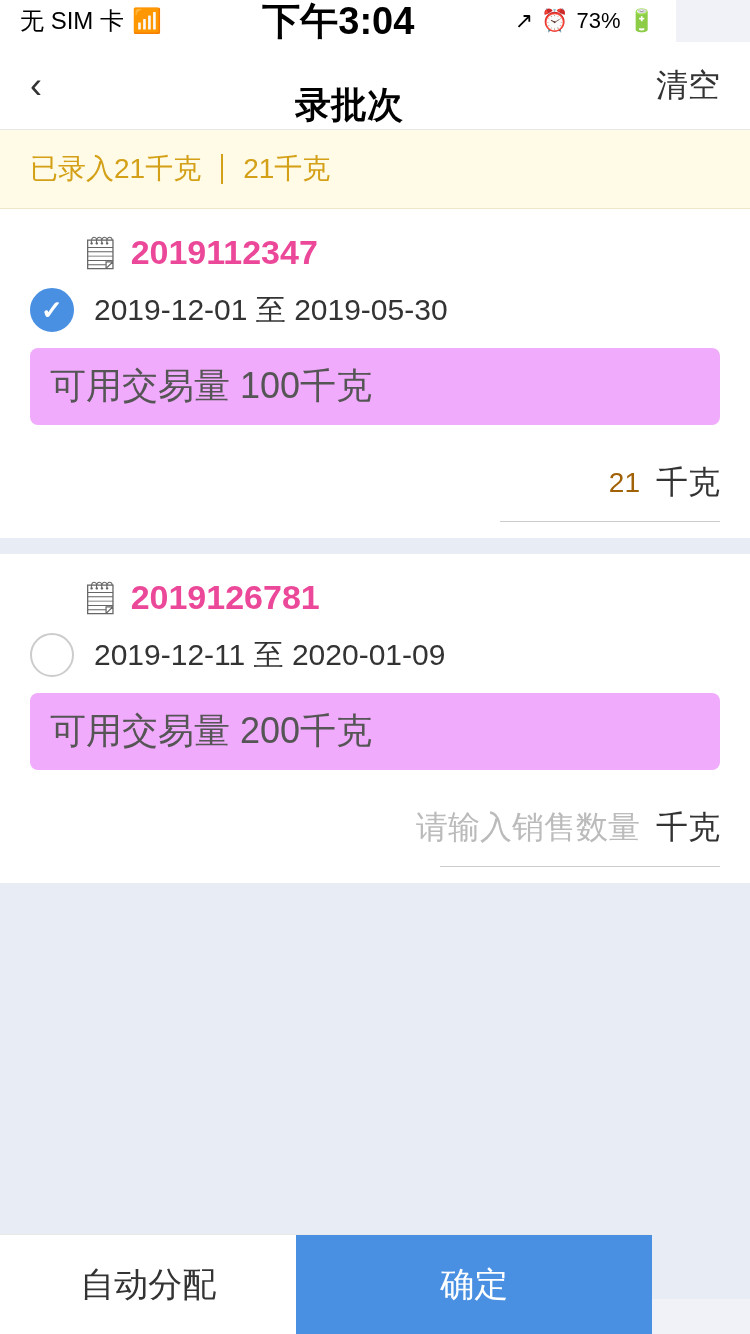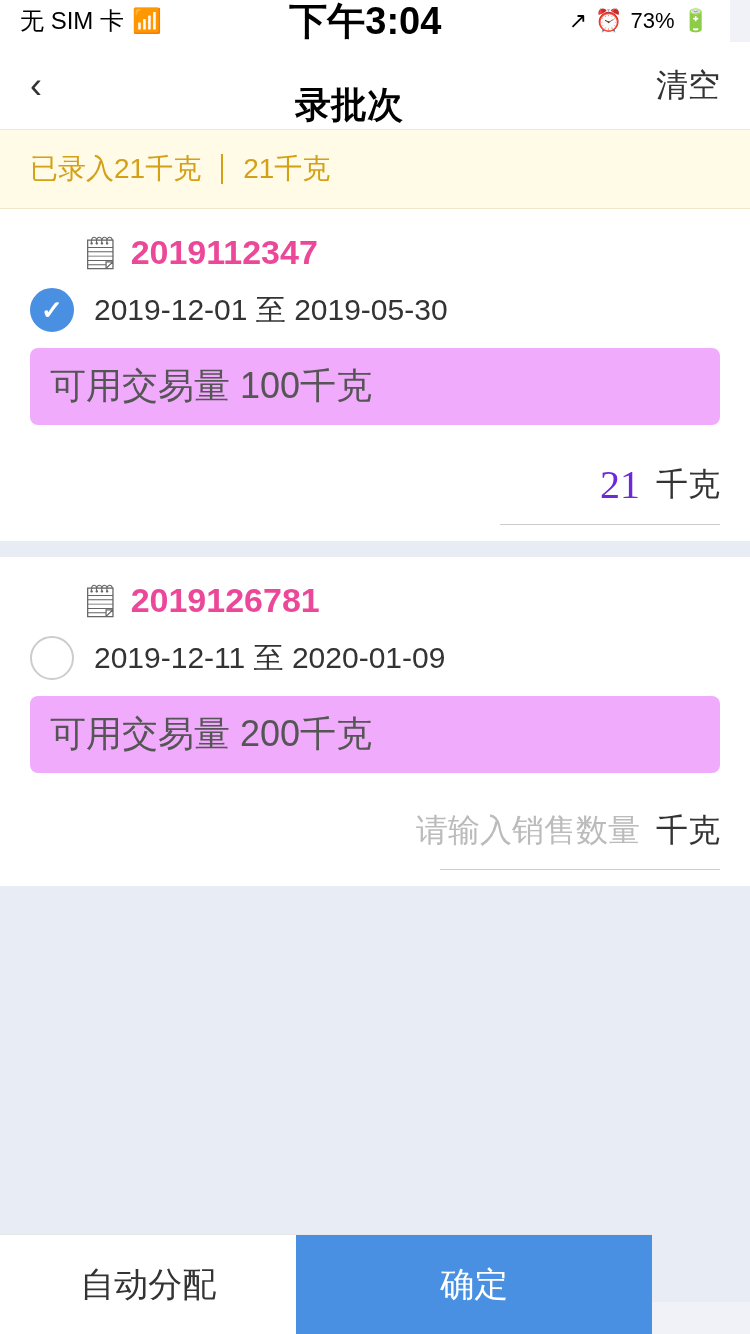--- a/index.html
+++ b/index.html
@@ -8,21 +8,21 @@
       width: 750px;
       min-height: 1334px;
       font-family: -apple-system, "PingFang SC", "Helvetica Neue", sans-serif;
       background: #f0f2f7;
       position: relative;
       overflow-x: hidden;
     }
 
     
     .status-bar {
-      width: 730px;
+      width: 676px;
       height: 42px;
       background: #fff;
       display: flex;
       align-items: center;
       justify-content: space-between;
       padding: 0 20px;
       font-size: 24px;
       color: #000;
     }
     .status-bar-left {
@@ -152,24 +152,23 @@
     
     .quantity-row {
       display: flex;
       align-items: center;
       justify-content: flex-end;
       padding: 20px 30px 16px 30px;
       gap: 16px;
       background: #fff;
     }
     .quantity-value {
-      font-size: 40px;
+      font-size: 28px;
       font-weight: 500;
-      color: #6d28d9;
-      font-family: Liberation Serif, serif;
+      color: #a16207;
     }
     .quantity-unit {
       font-size: 32px;
       color: #333;
     }
     .quantity-underline {
       width: 220px;
       height: 1px;
       background: #ccc;
       margin: 0 30px 0 auto;

